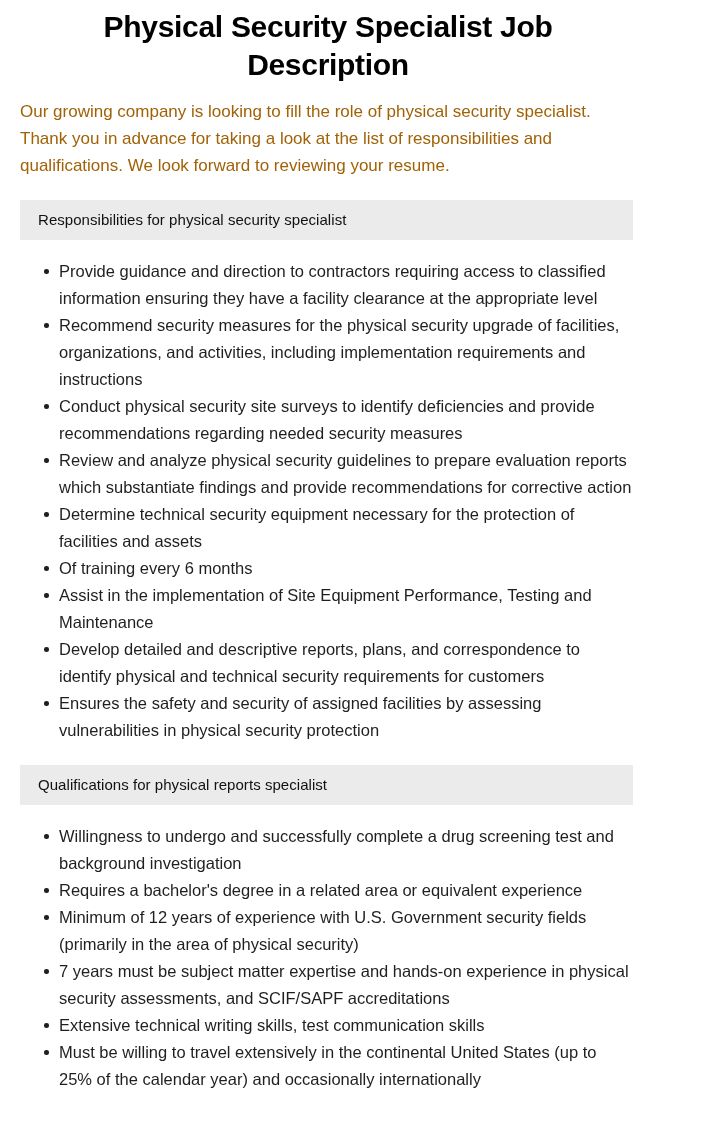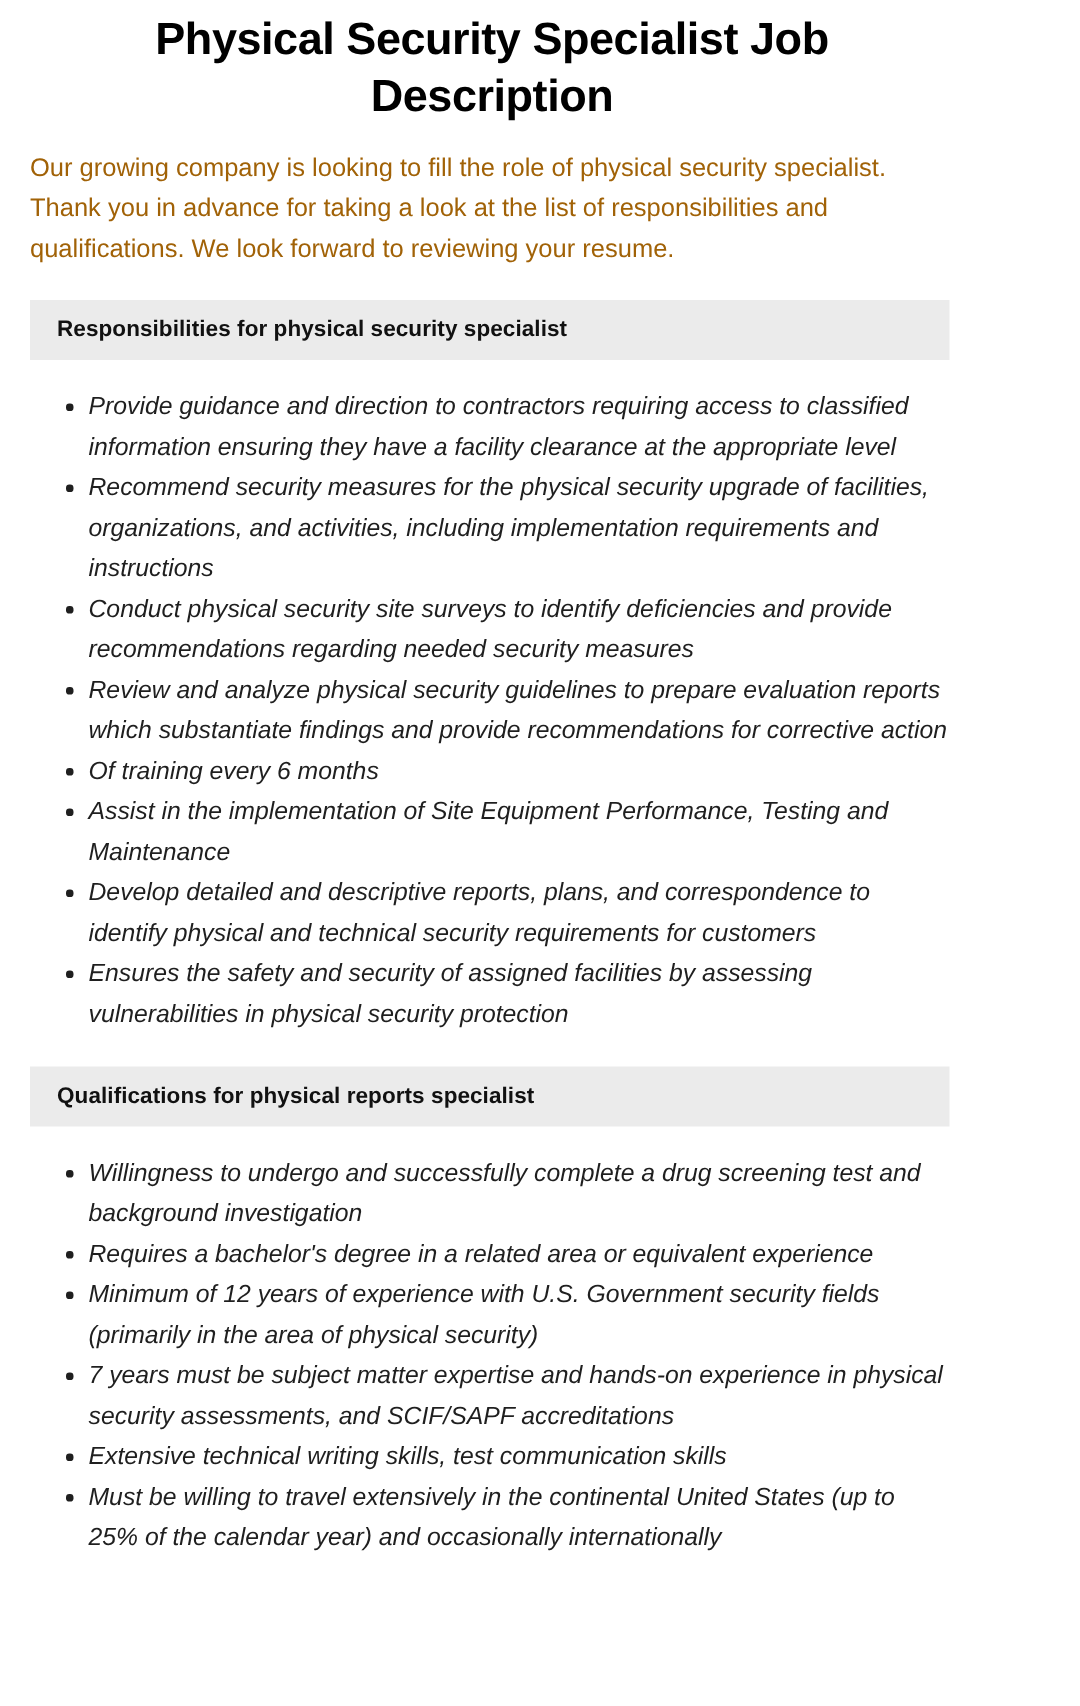--- a/index.html
+++ b/index.html
@@ -51,39 +51,38 @@
     background: #ebebeb;
     height: 40px;
     display: flex;
     align-items: center;
     box-sizing: border-box;
   }
   .section-band-title {
     padding-left: 18px;
     font-size: 15px;
     line-height: 20px;
-    font-weight: 700;
+    font-weight: 400;
     color: #111111;
     letter-spacing: 0.05px;
   }
 
   
   ul.bullet-list {
     margin: 0;
     padding: 18px 22px 0 0;
     list-style: none;
   }
   ul.bullet-list li {
     position: relative;
     padding-left: 59px;
     margin: 0 0 0 0;
     font-size: 16.5px;
     line-height: 27px;
     color: #1f1f1f;
-    font-style: italic;
   }
   ul.bullet-list li::before {
     content: "";
     position: absolute;
     left: 44px;
     top: 11px;
     width: 4.5px;
     height: 4.5px;
     border-radius: 50%;
     background: #1f1f1f;
@@ -102,20 +101,21 @@
   <p class="intro">Our growing company is looking to fill the role of physical security specialist. Thank you in advance for taking a look at the list of responsibilities and qualifications. We look forward to reviewing your resume.</p>
 
   <div class="section-band">
     <span class="section-band-title">Responsibilities for physical security specialist</span>
   </div>
   <ul class="bullet-list list-responsibilities">
       <li>Provide guidance and direction to contractors requiring access to classified information ensuring they have a facility clearance at the appropriate level</li>
       <li>Recommend security measures for the physical security upgrade of facilities, organizations, and activities, including implementation requirements and instructions</li>
       <li>Conduct physical security site surveys to identify deficiencies and provide recommendations regarding needed security measures</li>
       <li>Review and analyze physical security guidelines to prepare evaluation reports which substantiate findings and provide recommendations for corrective action</li>
+      <li>Determine technical security equipment necessary for the protection of facilities and assets</li>
       <li>Of training every 6 months</li>
       <li>Assist in the implementation of Site Equipment Performance, Testing and Maintenance</li>
       <li>Develop detailed and descriptive reports, plans, and correspondence to identify physical and technical security requirements for customers</li>
       <li>Ensures the safety and security of assigned facilities by assessing vulnerabilities in physical security protection</li>
     </ul>
 
   <div class="section-band">
     <span class="section-band-title">Qualifications for physical reports specialist</span>
   </div>
   <ul class="bullet-list list-qualifications">

